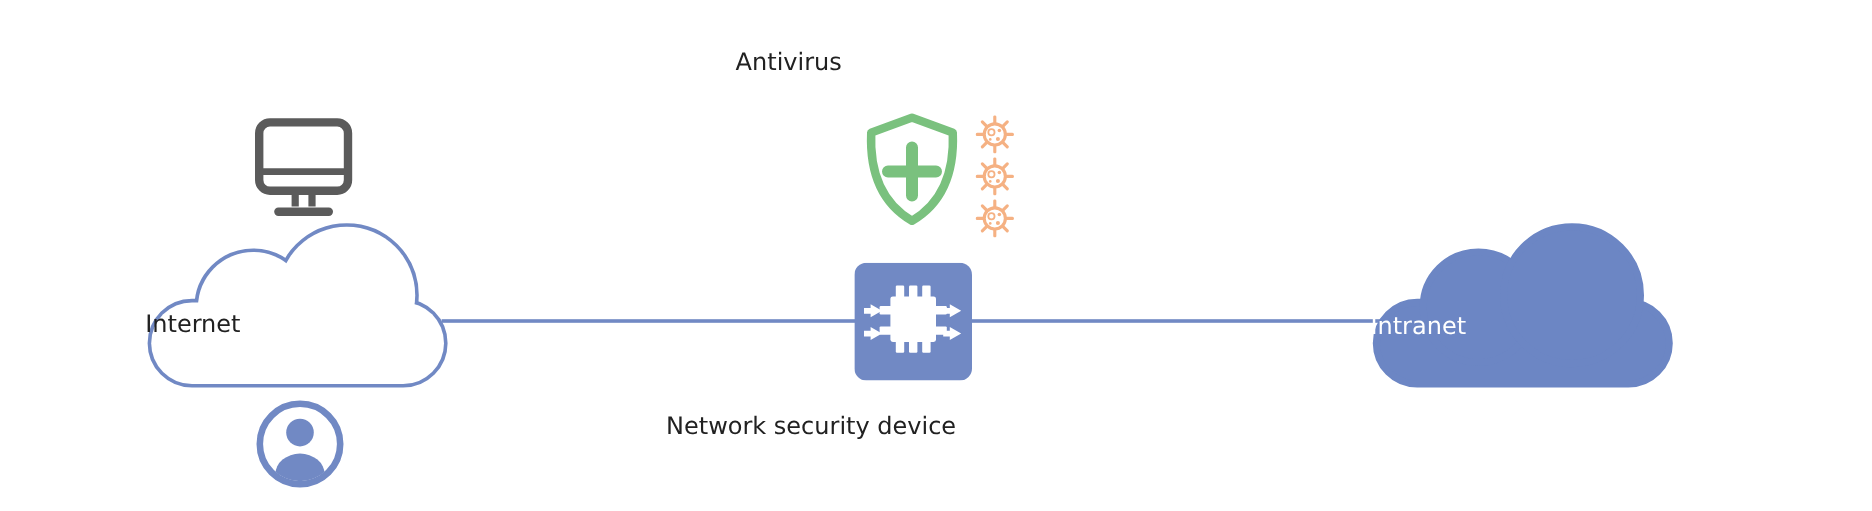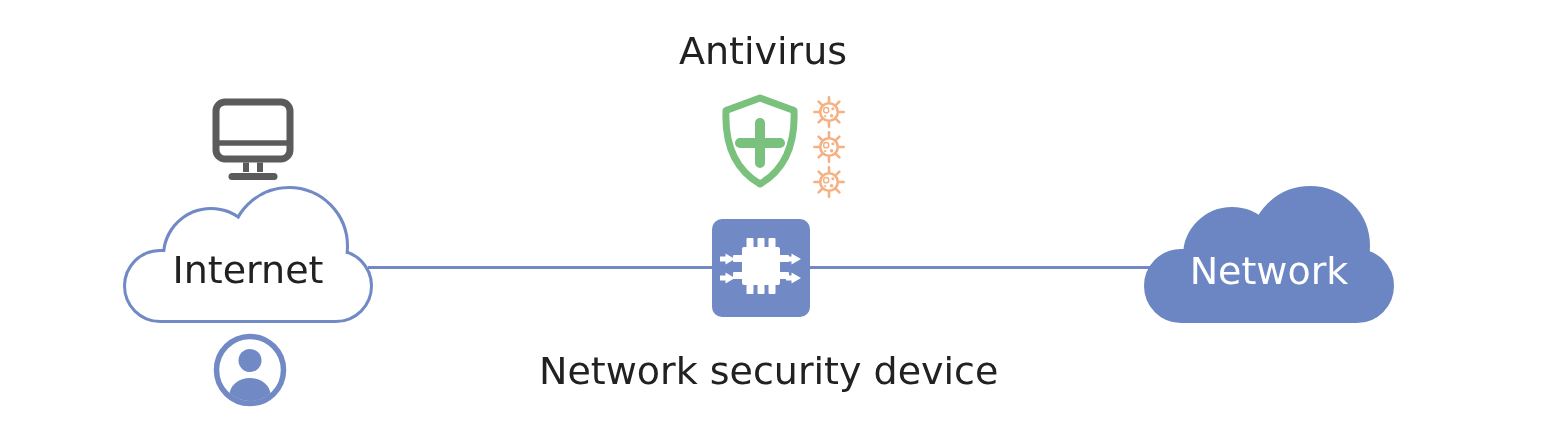--- a/index.html
+++ b/index.html
@@ -1,19 +1,19 @@
 <!DOCTYPE html>
 <html><head>
 <meta charset="utf-8">
 <style>
   html,body{margin:0;padding:0;background:#ffffff;}
   .stage{position:relative;width:1560px;height:426px;background:#ffffff;overflow:hidden;
          font-family:"DejaVu Sans","Liberation Sans",sans-serif;}
   .abs{position:absolute;}
-  .label{position:absolute;color:#212121;font-size:38px;line-height:36px;text-align:center;
+  .label{position:absolute;color:#212121;font-size:20px;line-height:36px;text-align:left;
          white-space:nowrap;}
   .label.white{color:#ffffff;}
   .line{position:absolute;height:3px;background:#7189C4;}
   .virus-col{position:absolute;display:flex;flex-direction:column;gap:3px;}
   svg{display:block;}
 </style>
 </head>
 <body>
 
 <div class="stage">
@@ -147,26 +147,26 @@
         <rect x="21" y="53" width="10" height="7" rx="1"></rect>
         <rect x="67" y="36" width="10" height="7" rx="1"></rect>
         <rect x="67" y="53" width="10" height="7" rx="1"></rect>
         <path d="M8,37.6 h5.5 v-3 l9.5,5.4 l-9.5,5.4 v-3 h-5.5 Z"></path>
         <path d="M8,56.6 h5.5 v-3 l9.5,5.4 l-9.5,5.4 v-3 h-5.5 Z"></path>
         <path d="M74,37.6 h5.5 v-3 l9.5,5.4 l-9.5,5.4 v-3 h-5.5 Z"></path>
         <path d="M74,56.6 h5.5 v-3 l9.5,5.4 l-9.5,5.4 v-3 h-5.5 Z"></path>
       </g>
     </svg>
   </div>
-  <div class="label" style="left:539px;top:337px;width:450px;margin-top:16px;">Network security device</div>
+  <div class="label" style="left:555px;top:337px;width:450px;">Network security device</div>
 
   <div class="abs" style="left:1142px;top:182px;">
     <svg width="254" height="144" viewBox="0 0 254 144">
       <g fill="#6C86C4" stroke="#6C86C4" stroke-width="6">
         <rect x="5" y="70" width="244" height="68" rx="34"></rect>
         <circle cx="90" cy="74" r="46"></circle>
         <circle cx="168" cy="64" r="57"></circle>
       </g>
     </svg>
   </div>
-  <div class="label white" style="left:1142px;top:253px;width:254px;">Network</div>
+  <div class="label white" style="left:1142px;top:253px;width:254px;">Intranet</div>
 
 </div>
 
 </body></html>

